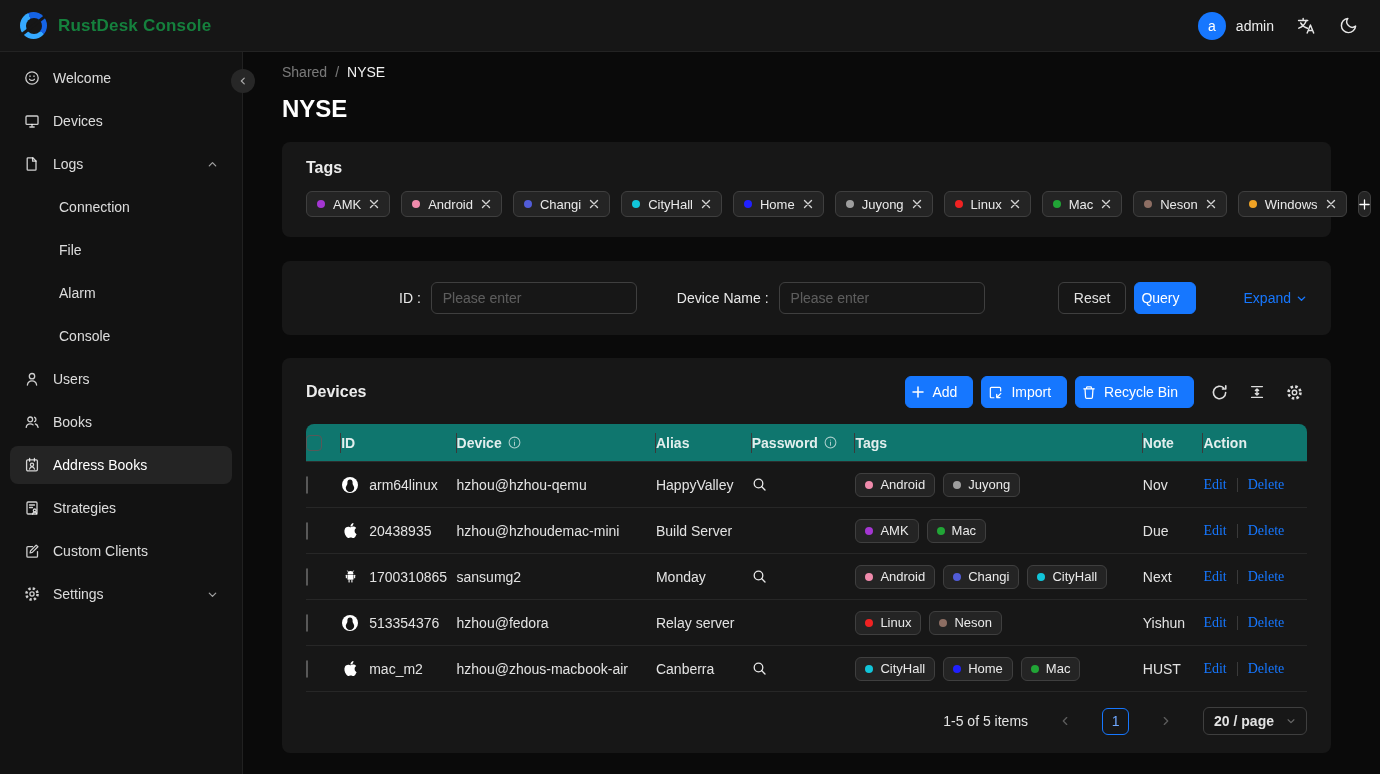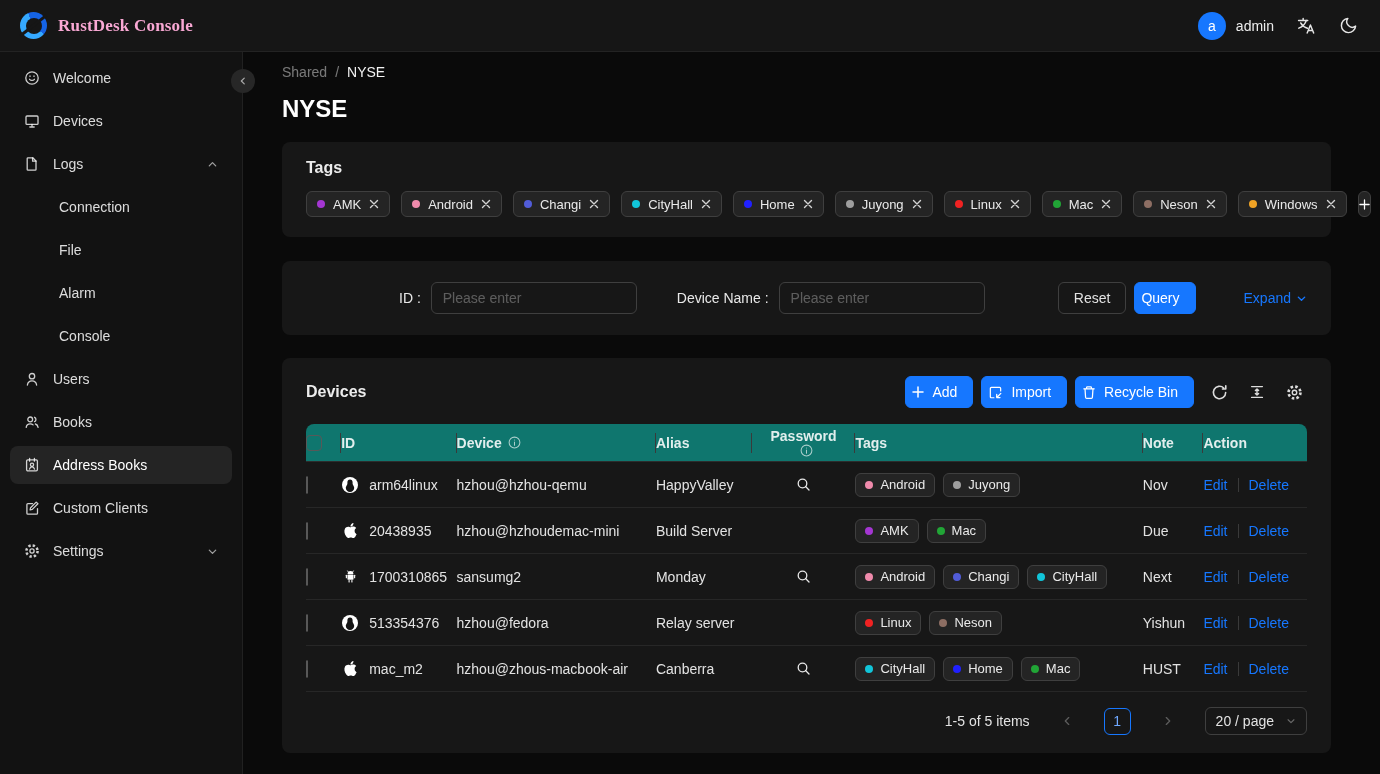--- a/index.html
+++ b/index.html
@@ -13,21 +13,21 @@
 
   
   .topbar { position:absolute; top:0; left:0; right:0; height:52px; background:#161616;
     border-bottom:1px solid #232323; display:flex; align-items:center; padding:0 20px; z-index:10; }
   .brand { display:flex; align-items:center; gap:11px; }
   .logo { position:relative; width:27px; height:27px; border-radius:50%;
     background:conic-gradient(from 210deg, #35a9ff 0 35%, #1563e6 35% 78%, #35a9ff 78% 100%); }
   .logo::before { content:""; position:absolute; inset:5.5px; background:#161616; border-radius:50%; }
   .logo::after { content:""; position:absolute; left:-3px; top:12px; width:33px; height:3.4px;
     background:#161616; transform:rotate(-38deg); }
-  .brand-title { font-size:17px; font-weight:700; color:#f9a8d4; letter-spacing:.2px;font-family:Liberation Serif, serif; }
+  .brand-title { font-size:17px; font-weight:700; color:#15803d; letter-spacing:.2px; }
   .topbar-right { margin-left:auto; display:flex; align-items:center; gap:20px; }
   .user-chip { display:flex; align-items:center; gap:10px; cursor:pointer; }
   .avatar { width:28px; height:28px; border-radius:50%; background:#1677ff; color:#fff;
     display:flex; align-items:center; justify-content:center; font-size:14px; }
   .user-name { color:rgba(255,255,255,.92); }
   .top-icon { color:#e6e6e6; cursor:pointer; display:flex; padding:2px; }
 
   
   .sidebar { position:absolute; top:52px; bottom:0; left:0; width:243px; background:#121212;
     border-right:1px solid #212121; padding-top:7px; z-index:5; }
@@ -88,44 +88,44 @@
   .tr { display:flex; align-items:center; height:46px; border-bottom:1px solid #272727; }
   .thead { height:38px; background:#0f766e; border-radius:8px 8px 0 0; font-weight:600;
     border-bottom:1px solid #2c2c2c; }
   .th { position:relative; display:flex; align-items:center; }
   .thead .th:not(:first-child)::before { content:""; position:absolute; left:-1px; top:50%;
     transform:translateY(-50%); width:1px; height:20px; background:#3a3a3a; }
   .c-check { width:36px; }
   .c-id { width:118px; display:flex; align-items:center; gap:10px; }
   .c-device { width:204px; }
   .c-alias { width:98px; }
-  .c-pass { width:106px; display:flex; align-items:center;flex-direction:column; }
+  .c-pass { width:106px; display:flex; align-items:center; }
   .c-tags { width:294px; display:flex; align-items:center; gap:8px; }
   .c-note { width:62px; }
   .c-action { width:106px; display:flex; align-items:center; }
   .checkbox { width:16px; height:16px; border:1px solid #585858; border-radius:4px;
     background:transparent; cursor:pointer; }
   .os-icon { display:flex; width:18px; justify-content:center; flex:none; }
   .row-chip { display:inline-flex; align-items:center; gap:7px; height:24px; padding:0 9px;
     background:#242424; border:1px solid #3f3f3f; border-radius:6px; font-size:13px;
     color:rgba(255,255,255,.9); }
   .row-chip .dot { width:8px; height:8px; border-radius:50%; }
   .info-icon { display:flex; margin-left:6px; color:rgba(255,255,255,.65); }
   .mag { display:flex; color:rgba(255,255,255,.9); cursor:pointer; }
-  .link { color:#1677ff; cursor:pointer; }
+  .link { color:#1677ff; cursor:pointer;font-family:Liberation Serif, serif; }
   .vline { width:1px; height:14px; background:#3a3a3a; margin:0 10px; }
 
   
   .pagination { margin-top:15px; display:flex; align-items:center; justify-content:flex-end; gap:31px; }
   .page-total { color:rgba(255,255,255,.88); }
   .page-chev { color:rgba(255,255,255,.3); display:flex; cursor:default; }
   .page-num { width:27px; height:27px; border:1px solid #1677ff; border-radius:6px; color:#6fa8ff;
     display:flex; align-items:center; justify-content:center; cursor:pointer; }
   .size-select { height:28px; border:1px solid #3f3f3f; border-radius:6px; display:flex;
-    align-items:center; gap:12px; padding:0 10px; cursor:pointer; color:rgba(255,255,255,.88); }
+    align-items:center; gap:12px; padding:0 10px; cursor:pointer; color:rgba(255,255,255,.88);font-weight:bold; }
   .size-select .sel-chev { color:rgba(255,255,255,.35); display:flex; }
 </style>
 </head>
 <body>
 
 <header class="topbar">
   <div class="brand">
     <span class="logo"></span>
     <span class="brand-title">RustDesk Console</span>
   </div>
@@ -219,20 +219,31 @@
   <div class="menu-item active">
     <span class="mi-icon">
       <svg width="16" height="16" viewBox="0 0 16 16" fill="none" stroke="currentColor" stroke-width="1.3" stroke-linecap="round" stroke-linejoin="round">
         <rect x="2.6" y="2.9" width="10.8" height="10.9" rx="1.2"></rect>
         <path d="M5.6 1.5v2.7M10.4 1.5v2.7"></path>
         <circle cx="8" cy="7.7" r="1.6"></circle>
           <path d="M5.5 12.2c.4-1.5 1.3-2.3 2.5-2.3s2.1.8 2.5 2.3"></path>
       </svg>
     </span>
     <span>Address Books</span>
+  </div>
+  <div class="menu-item">
+    <span class="mi-icon">
+      <svg width="16" height="16" viewBox="0 0 16 16" fill="none" stroke="currentColor" stroke-width="1.3" stroke-linecap="round" stroke-linejoin="round">
+        <rect x="3" y="2" width="10" height="12" rx="1"></rect>
+          <path d="M5.5 5h5M5.5 7.5h3"></path>
+        <circle cx="10.7" cy="10.4" r="1.4"></circle>
+          <path d="M8.6 14c.2-1.2 1-1.9 2.1-1.9s1.9.7 2.1 1.9"></path>
+      </svg>
+    </span>
+    <span>Strategies</span>
   </div>
   <div class="menu-item">
     <span class="mi-icon">
       <svg width="16" height="16" viewBox="0 0 16 16" fill="none" stroke="currentColor" stroke-width="1.3" stroke-linecap="round" stroke-linejoin="round">
         <path d="M13.5 8.6v4.6a1 1 0 0 1-1 1H3.9a1 1 0 0 1-1-1V4.6a1 1 0 0 1 1-1h4.6"></path>
         <path d="M12.2 2.1l1.7 1.7-5.6 5.6-2.2.5.5-2.2Z"></path>
       </svg>
     </span>
     <span>Custom Clients</span>
   </div>

